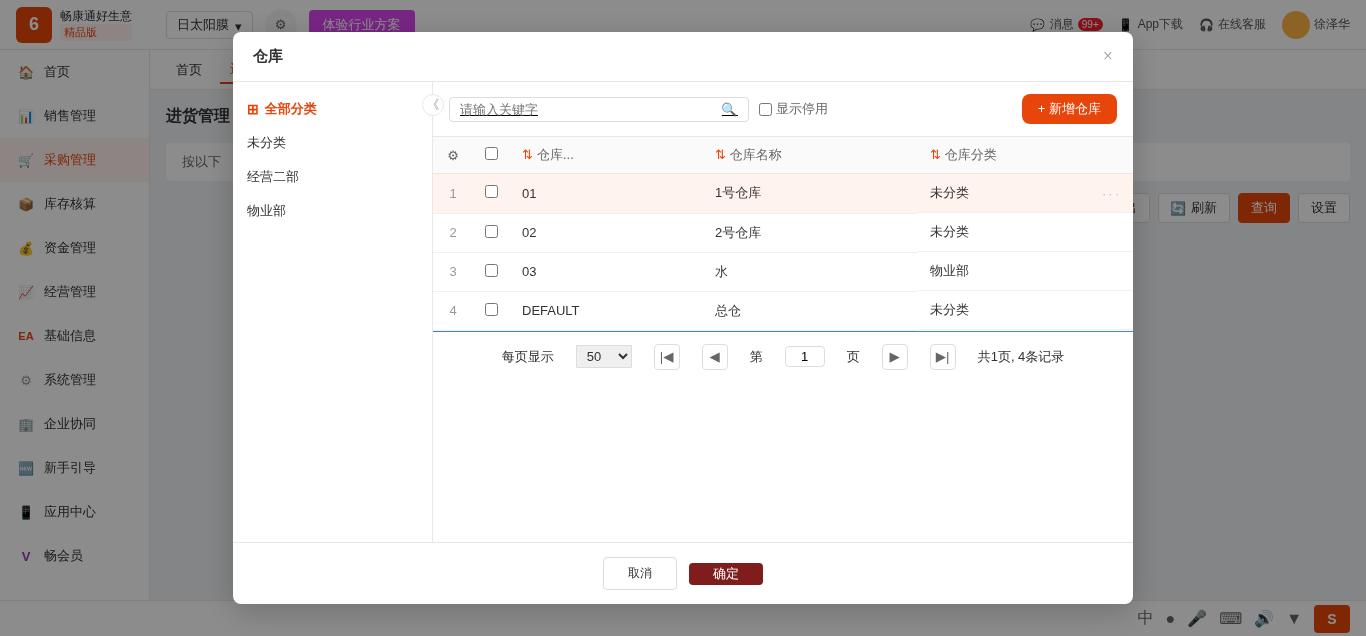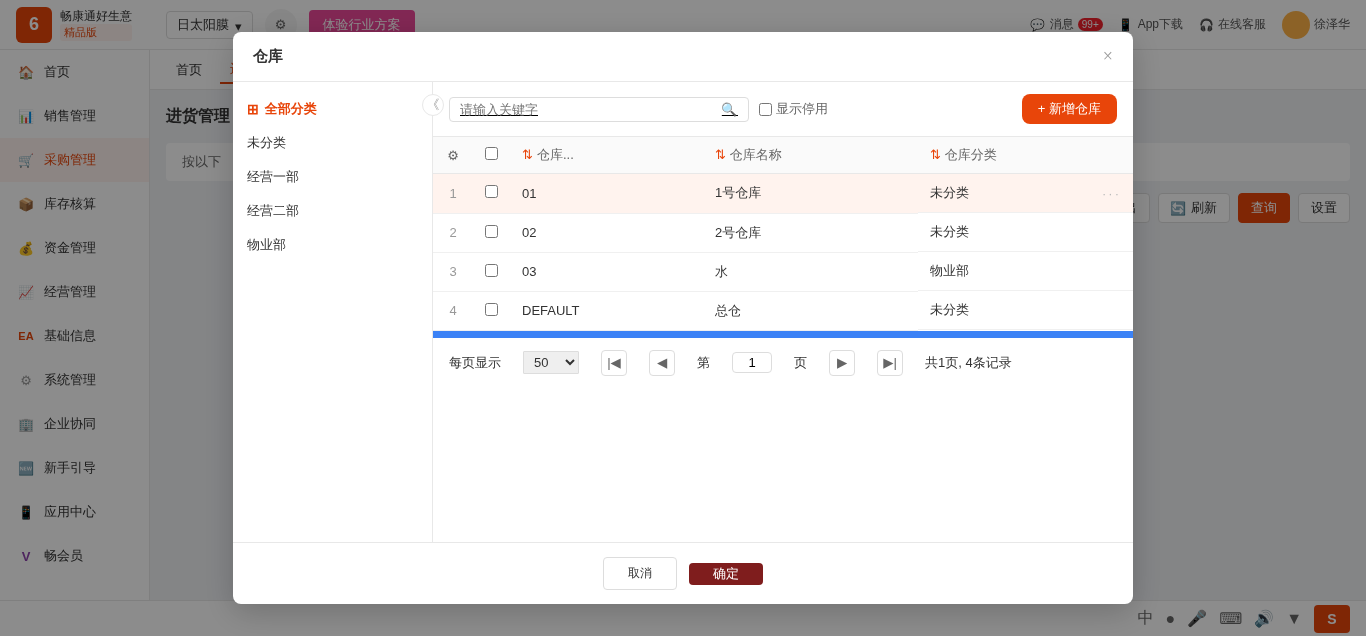--- a/index.html
+++ b/index.html
@@ -38,21 +38,21 @@
       display: flex; align-items: flex-end; gap: 6px;
       font-size: 13px; color: #333; cursor: pointer;
       padding: 4px 10px; border: 1px solid #ddd; border-radius: 4px;
     }
     .gear-btn {
       width: 32px; height: 32px; border-radius: 50%;
       background: #f5f5f5; display: flex; align-items: center; justify-content: center;
       cursor: pointer; color: #666;
     }
     .try-btn {
-      background: #ec4899; color: #fff; border: none; padding: 6px 14px;
+      background: #d946ef; color: #fff; border: none; padding: 6px 14px;
       border-radius: 4px; cursor: pointer; font-size: 13px;
     }
 
     .header-right { display: flex; align-items: center; gap: 16px; }
     .header-icon-group { display: flex; align-items: center; gap: 4px; color: #555; cursor: pointer; font-size: 12px; }
     .badge { background: #f5222d; color: #fff; font-size: 10px; padding: 1px 4px; border-radius: 8px; }
     .avatar { width: 28px; height: 28px; background: #ffb347; border-radius: 50%; display: flex; align-items: center; justify-content: center; color: #fff; font-size: 12px; }
 
     
     .sidebar {
@@ -164,23 +164,23 @@
     .data-table td {
       padding: 10px 12px; border-bottom: 1px solid #f0f0f0;
       font-size: 13px; color: #333;
     }
     .data-table tr.highlighted td { background: #fff3ee; }
     .gear-cell { text-align: center; color: #999; }
     .sort-icon { color: #e8450a; margin-right: 4px; }
 
     
     .pagination {
-      display: flex; align-items: center; 
+      display: flex; align-items: center; justify-content: center;
       padding: 12px 16px; gap: 22px; font-size: 13px; color: #333;
-      border-top: 7px solid #3b82f6;
+      border-top: 1px solid #3b82f6;
     }
     .pagination-btn {
       width: 26px; height: 26px; border: 1px solid #ddd; border-radius: 4px;
       display: flex; align-items: center; justify-content: center;
       cursor: pointer; color: #666; background: #fff;
     }
     .page-size-select {
       border: 1px solid #ddd; border-radius: 1px; padding: 2px 6px;
       font-size: 13px; color: #333;
     }
@@ -352,21 +352,20 @@
 
     <div class="category-panel">
       <div class="category-header">
         <span style="font-size:14px;">⊞</span>
         <span>全部分类</span>
       </div>
       <div class="collapse-btn">
         <span>《</span>
       </div>
       <div class="category-item">未分类</div>
-      <div class="category-item">经营一部</div>
       <div class="category-item">经营二部</div>
       <div class="category-item">物业部</div>
     </div>
 
     <div class="table-panel">
       <div class="table-toolbar">
         <div class="search-box">
           <input type="text" placeholder="请输入关键字" style="">
           <span class="search-icon-btn">🔍</span>
         </div>

